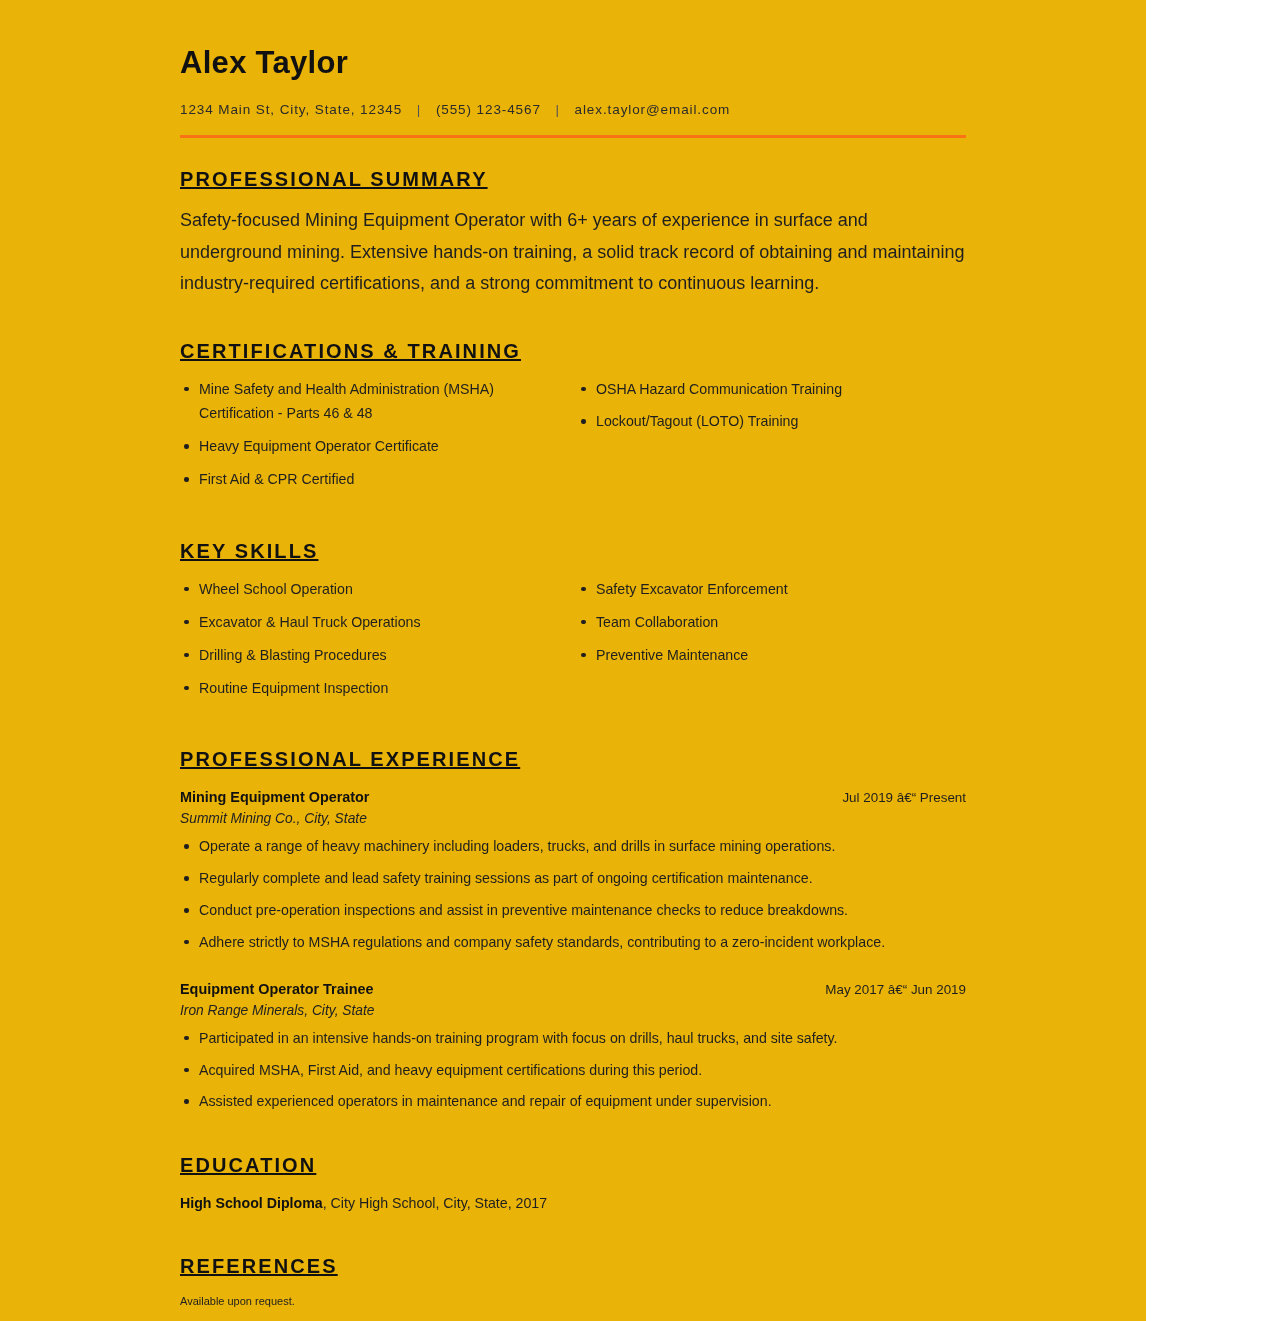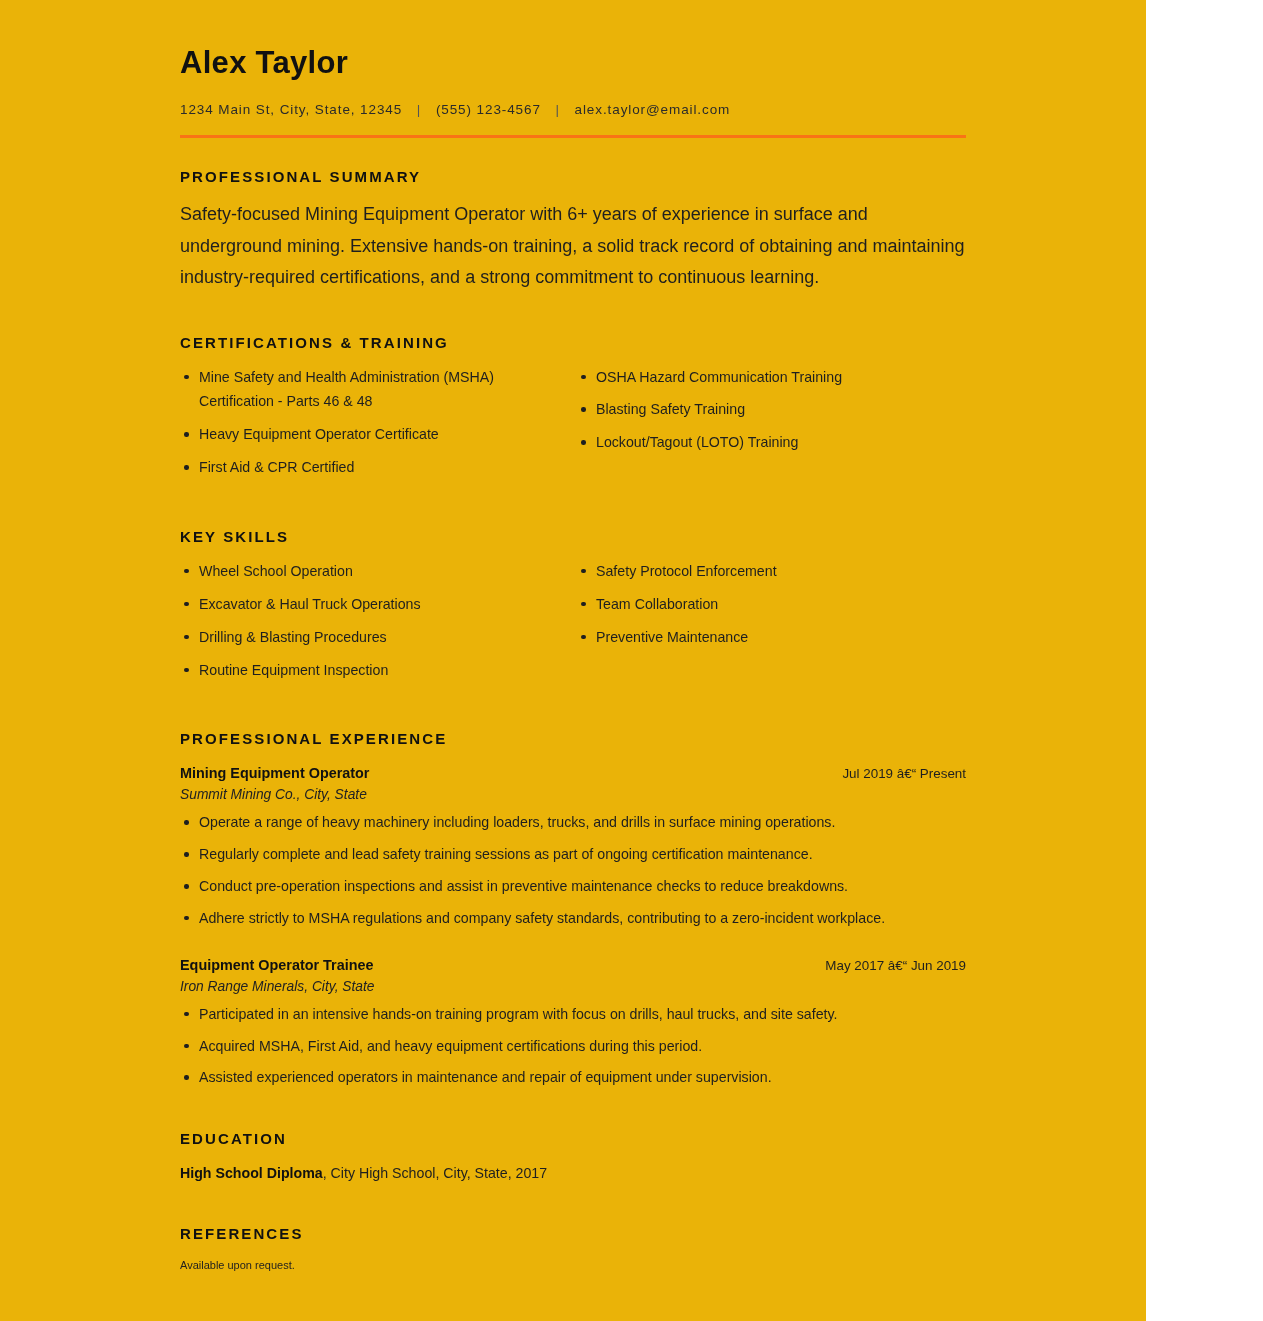--- a/index.html
+++ b/index.html
@@ -37,26 +37,27 @@
     margin-bottom: 30px;
     white-space: nowrap;
   }
   .contact-sep {
     display: inline-block;
     padding: 0 10px;
     color: #555;
   }
   .section { margin-bottom: 26px; }
   .section-title {
-    font-size: 15px;
+    font-size: 20px;
     font-weight: bold;
     letter-spacing: 2.1px;
     color: #111111;
     margin: 0 0 14px 0;
     text-transform: uppercase;
+    text-decoration: underline;
   }
   .summary-text {
     font-size: 18px;
     line-height: 1.75;
     color: #1f1f1f;
     margin: 0;
     max-width: 900px;
   }
   .two-col {
     display: flex;
@@ -151,21 +152,20 @@
       <div class="col">
         <ul class="bullets">
           <li>Mine Safety and Health Administration (MSHA) Certification - Parts 46 &amp; 48</li>
           <li>Heavy Equipment Operator Certificate</li>
           <li>First Aid &amp; CPR Certified</li>
         </ul>
       </div>
       <div class="col">
         <ul class="bullets">
           <li>OSHA Hazard Communication Training</li>
-          <li>Blasting Safety Training</li>
           <li>Lockout/Tagout (LOTO) Training</li>
         </ul>
       </div>
     </div>
   </div>
 
   <div class="spacer-lg"></div>
 
   <div class="section">
     <h2 class="section-title">KEY SKILLS</h2>
@@ -173,21 +173,21 @@
       <div class="col">
         <ul class="bullets">
           <li>Wheel School Operation</li>
           <li>Excavator &amp; Haul Truck Operations</li>
           <li>Drilling &amp; Blasting Procedures</li>
           <li>Routine Equipment Inspection</li>
         </ul>
       </div>
       <div class="col">
         <ul class="bullets">
-          <li>Safety Protocol Enforcement</li>
+          <li>Safety Excavator Enforcement</li>
           <li>Team Collaboration</li>
           <li>Preventive Maintenance</li>
         </ul>
       </div>
     </div>
   </div>
 
   <div class="spacer-lg"></div>
 
   <div class="section exp-section">

